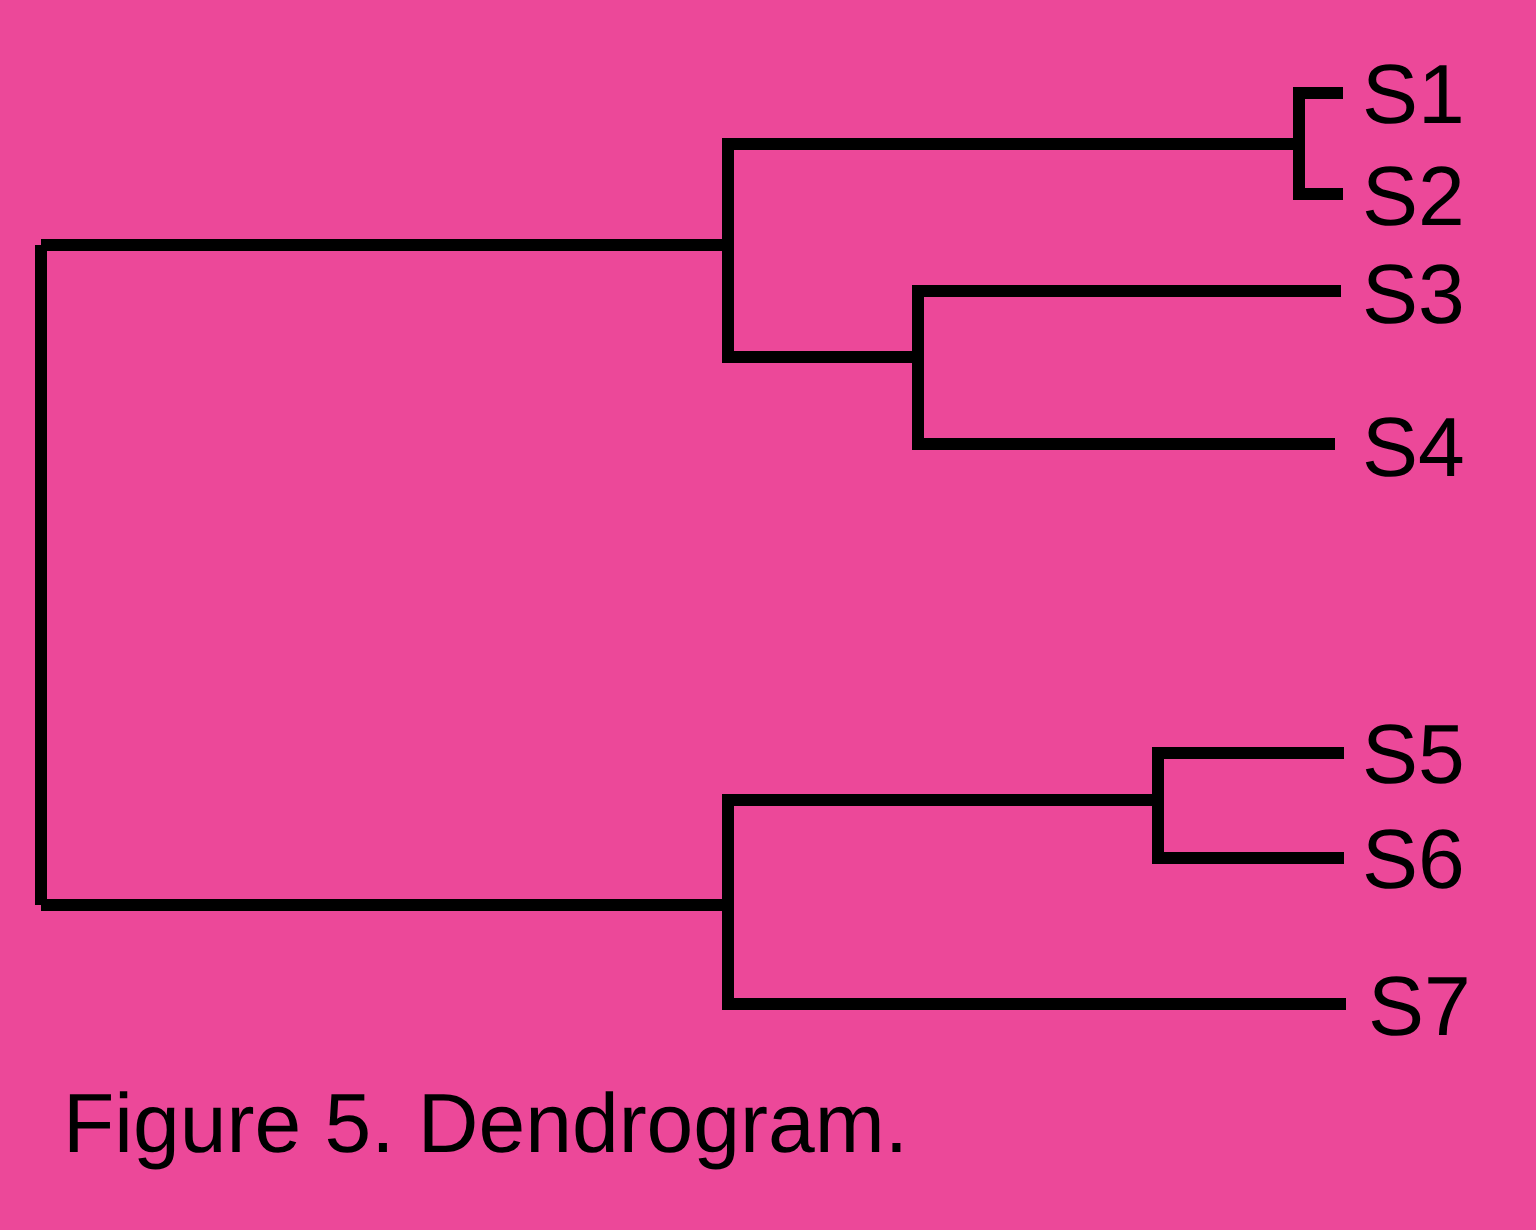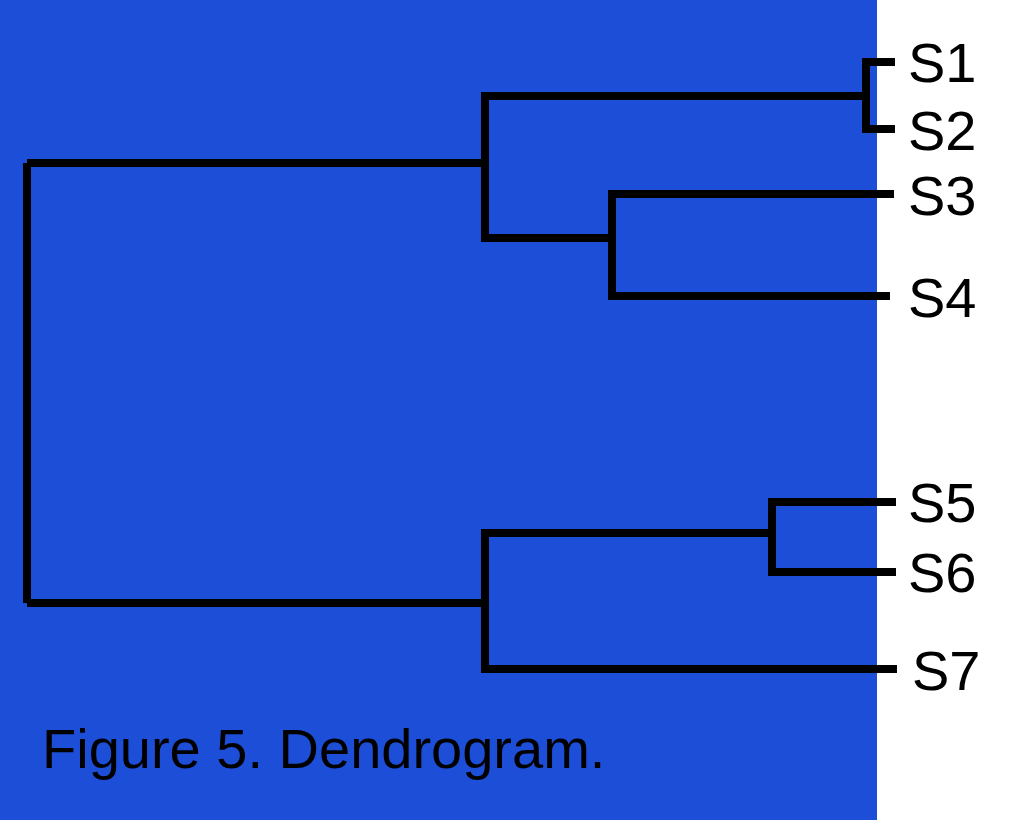--- a/index.html
+++ b/index.html
@@ -9,23 +9,23 @@
   }
   body {
     width: 1024px;
     height: 820px;
     font-family: "Liberation Sans", sans-serif;
     color: #000000;
     overflow: hidden;
   }
   #figure-root {
     position: relative;
-    width: 877px;
+    width: 1024px;
     height: 820px;
-    background: #1d4ed8;
+    background: #ec4899;
   }
   #dendrogram-svg {
     position: absolute;
     left: 0;
     top: 0;
     width: 1024px;
     height: 820px;
     display: block;
   }
   .tree-line {

